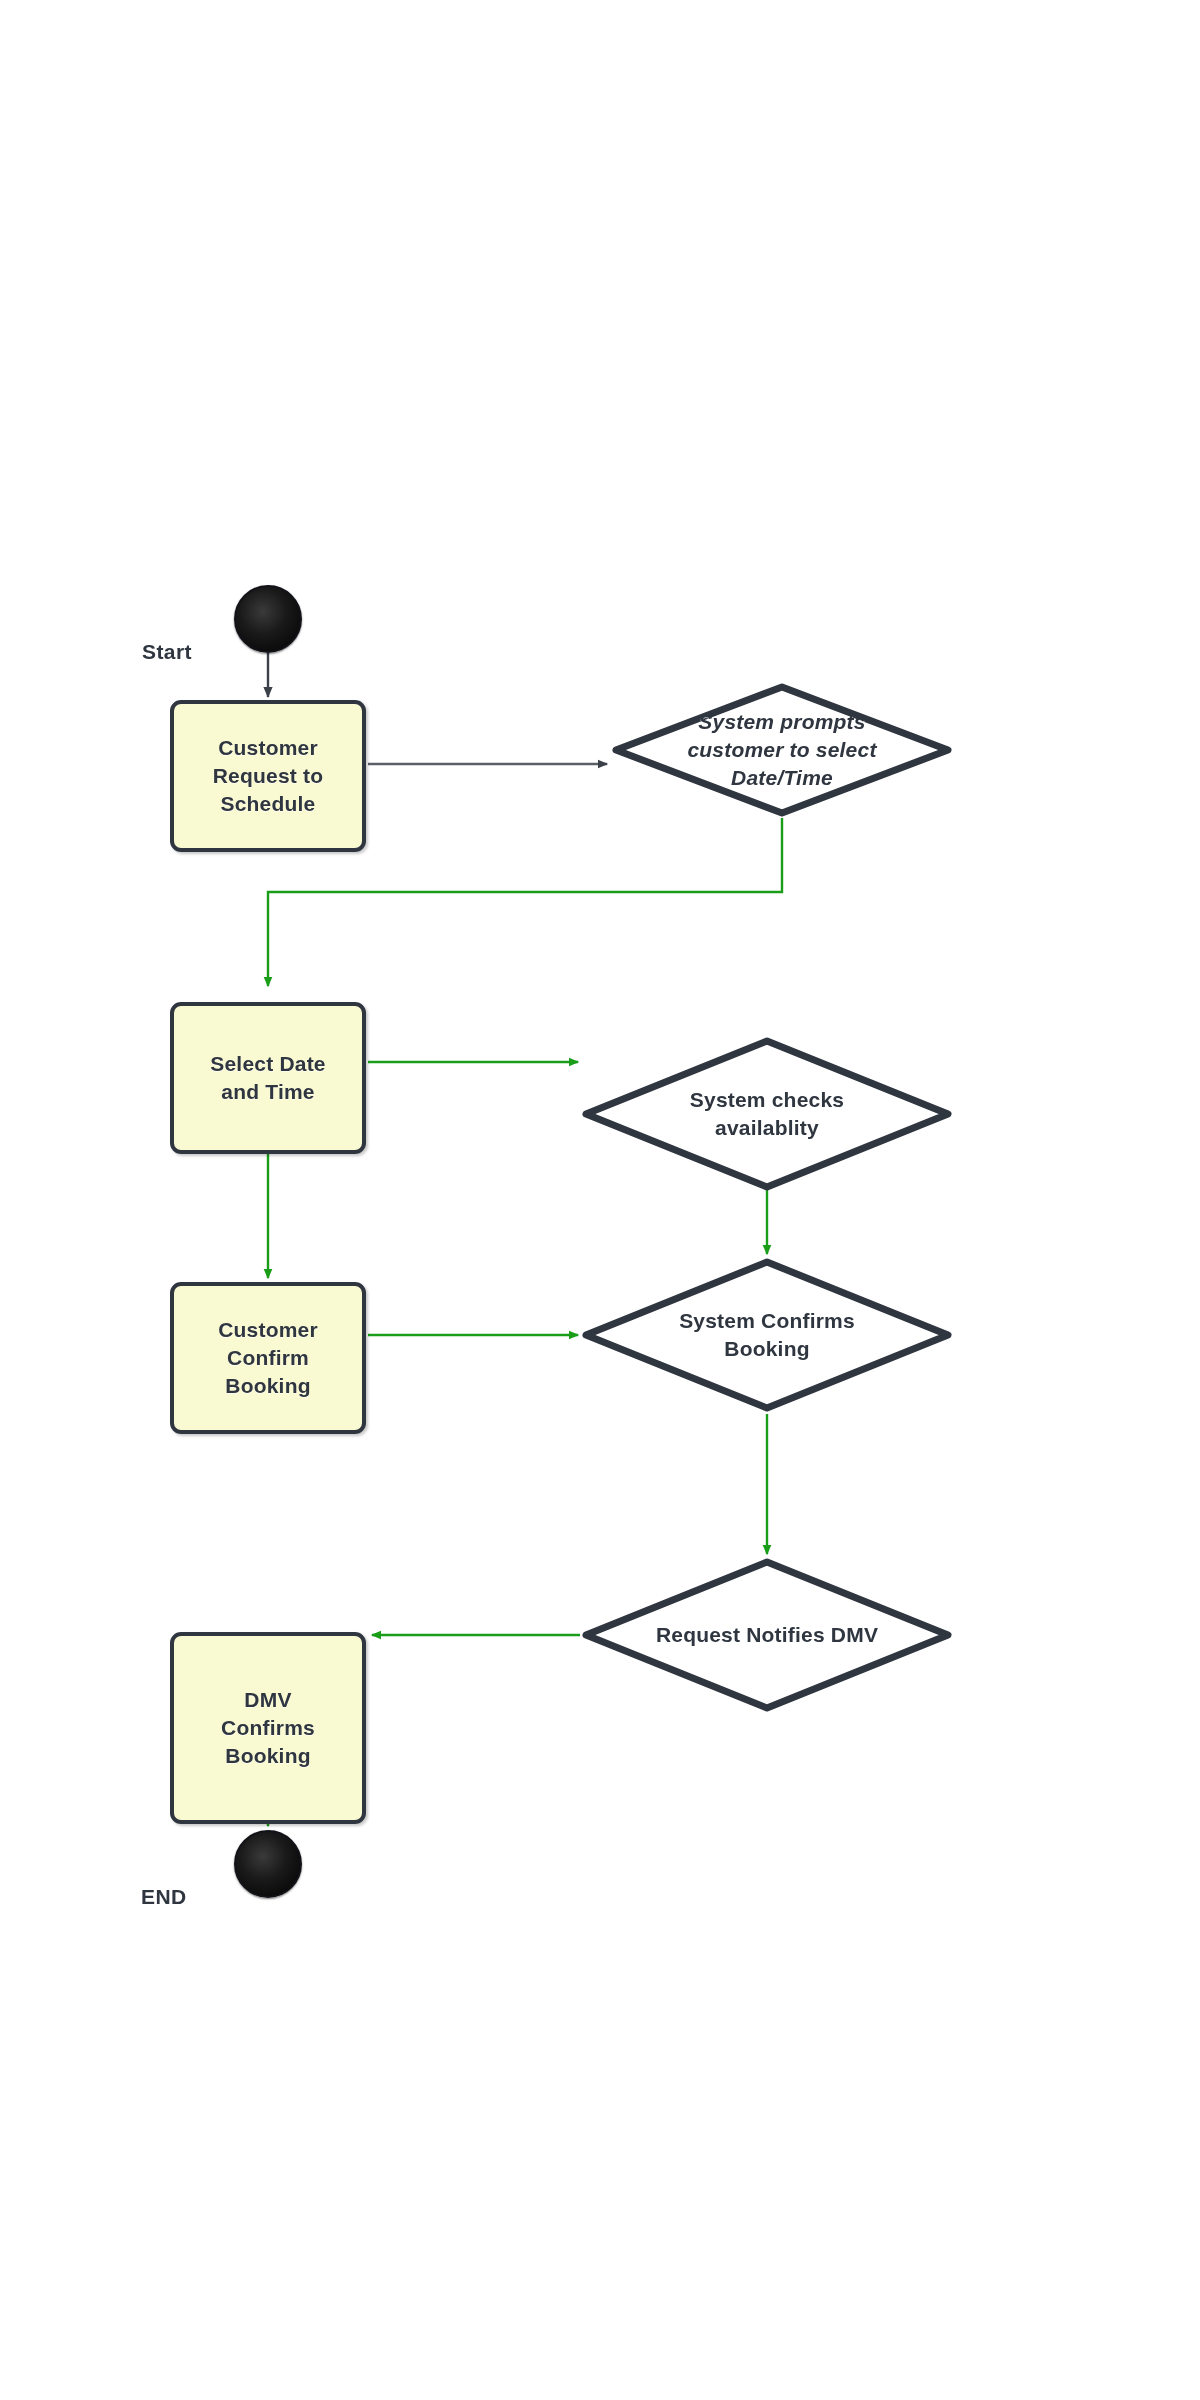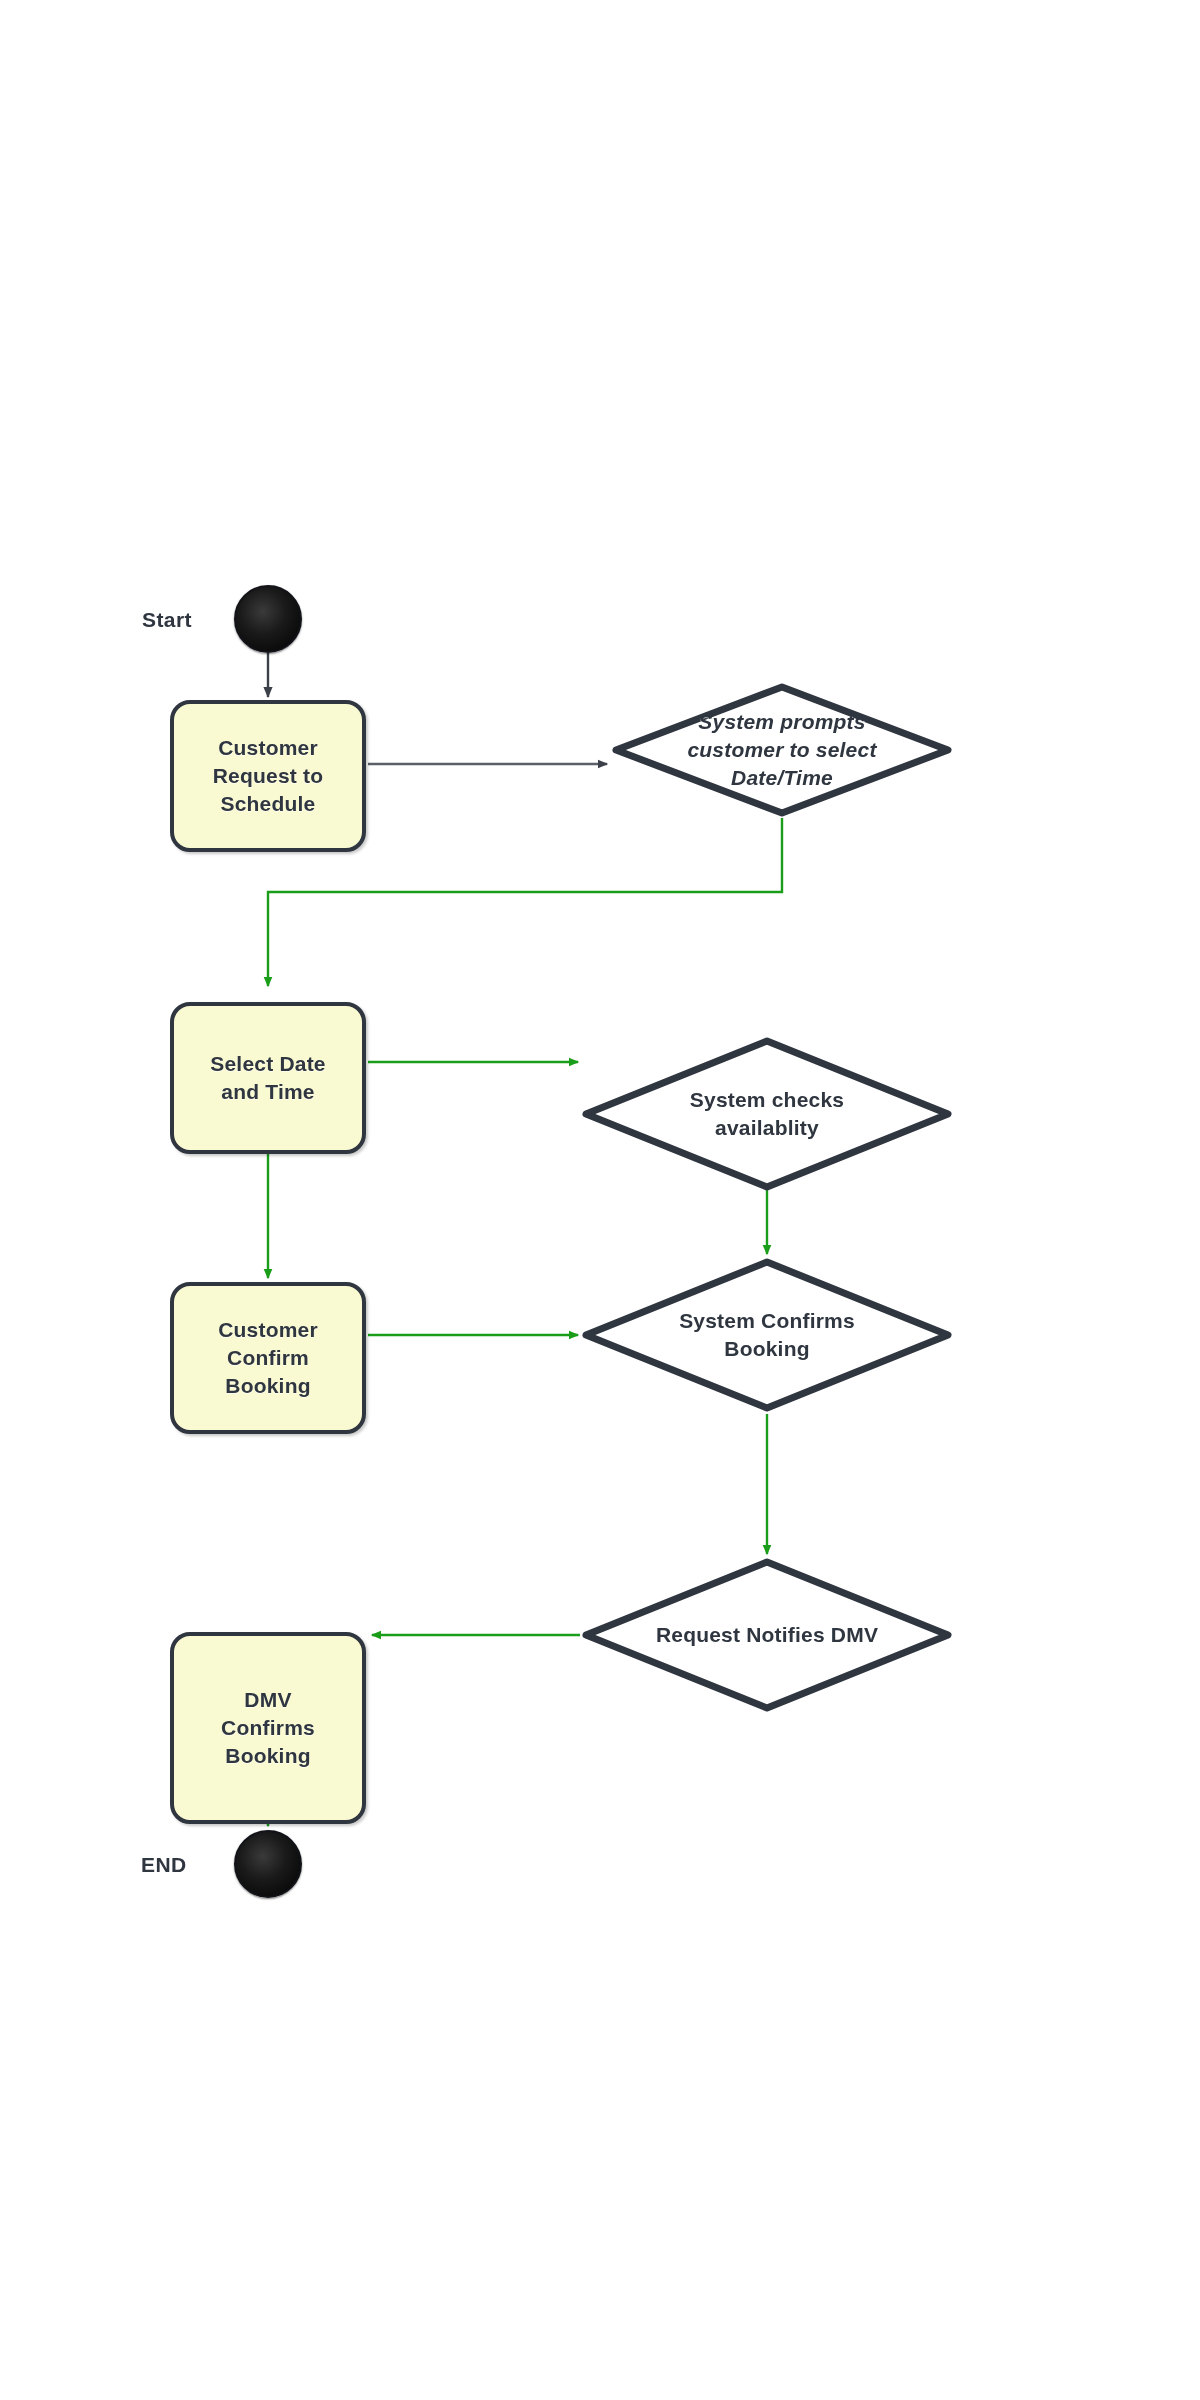--- a/index.html
+++ b/index.html
@@ -39,27 +39,28 @@
     box-shadow: 0 1px 2px rgba(0,0,0,.5);
   }
   .terminator-label {
     position: absolute;
     color: #2f3640;
     font-size: 21px;
     font-weight: bold;
     letter-spacing: .4px;
     white-space: nowrap;
     text-shadow: 0 1px 0 rgba(255,255,255,.85);
+    margin-top: 32px;
   }
 
   
   .activity {
     background: #fafad2;
     border: 4px solid #2f3640;
-    border-radius: 20px;
+    border-radius: 11px;
     display: flex;
     align-items: center;
     justify-content: center;
     text-align: center;
     box-shadow: 2px 2px 3px rgba(0,0,0,.22);
   }
   .activity-label {
     color: #2f3640;
     font-size: 21px;
     font-weight: bold;

